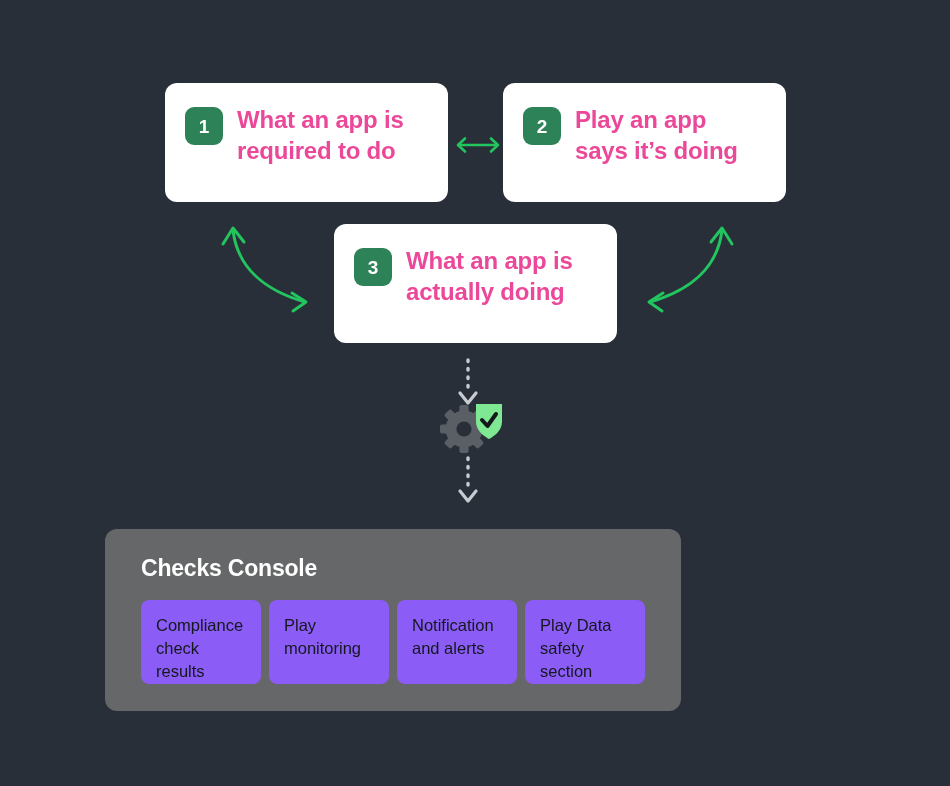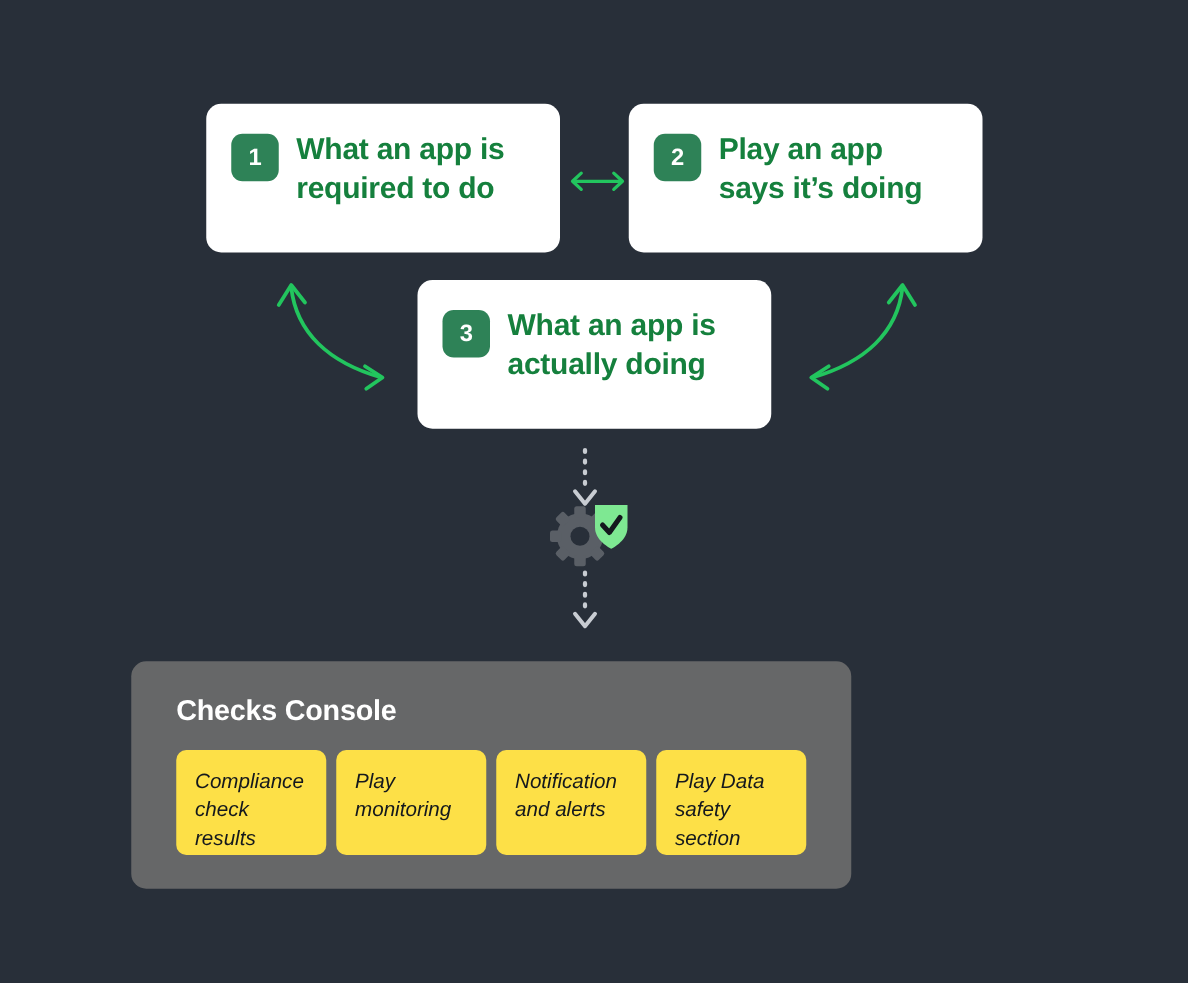--- a/index.html
+++ b/index.html
@@ -40,21 +40,21 @@
     color: #ffffff;
     font-size: 19px;
     font-weight: bold;
     display: flex;
     align-items: center;
     justify-content: center;
     line-height: 1;
     margin-top: 2px;
   }
   .card-text {
-    color: #15803d;
+    color: #ec4899;
     font-size: 24px;
     font-weight: bold;
     line-height: 1.28;
     letter-spacing: -0.2px;
     white-space: pre-line;
   }
 
   #card-1 { left: 165px; top: 83px; width: 283px; height: 119px; }
   #card-2 { left: 503px; top: 83px; width: 283px; height: 119px; }
   #card-3 { left: 334px; top: 224px; width: 283px; height: 119px; }
@@ -98,29 +98,28 @@
     letter-spacing: -0.2px;
     margin: 0 0 18px 0;
   }
   #chip-row {
     display: flex;
     gap: 8px;
   }
   .chip {
     width: 158px;
     height: 84px;
-    background: #fde047;
+    background: #8b5cf6;
     border-radius: 8px;
     box-sizing: border-box;
     padding: 14px 15px;
     color: #14181d;
     font-size: 16.5px;
     line-height: 1.38;
     white-space: pre-line;
-    font-style: italic;
   }
 </style>
 </head>
 <body>
 
 <div id="stage">
 
   <div class="card" id="card-1">
     <div class="card-badge">1</div>
     <div class="card-text">What an app is

